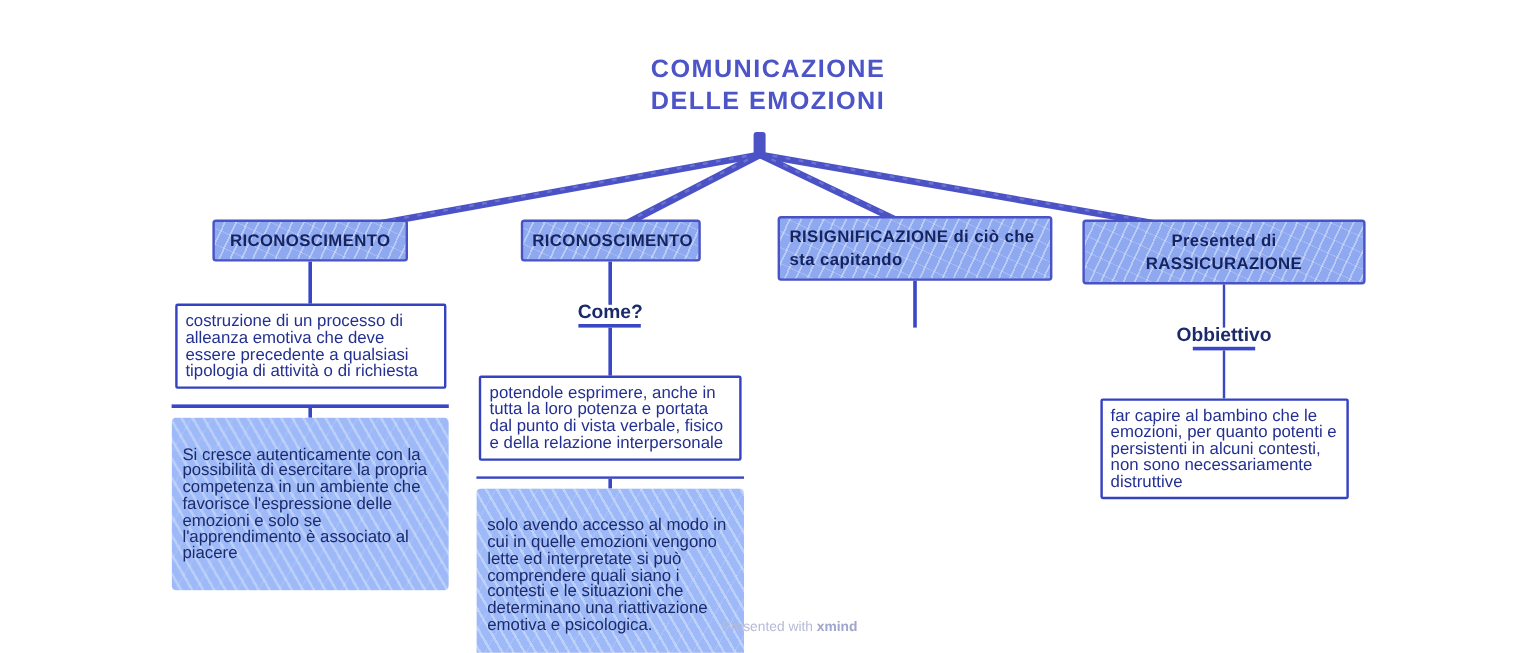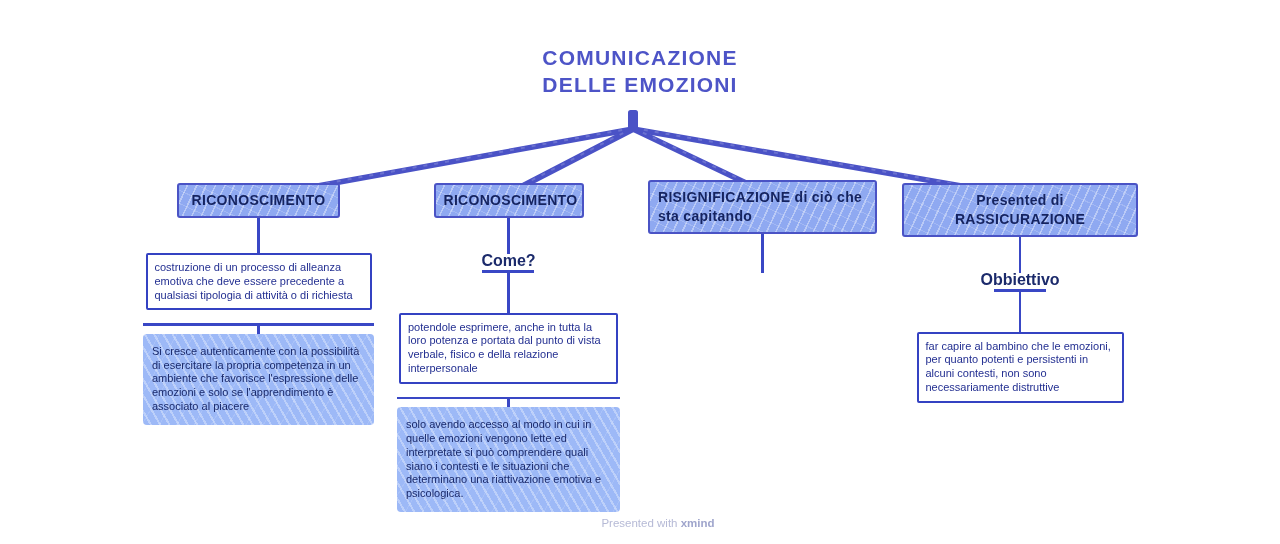--- a/index.html
+++ b/index.html
@@ -29,33 +29,33 @@
     letter-spacing:.3px;padding:6px 8px;text-align:center;
   }
   .topic.left{text-align:left;}
   .vline{width:2.5px;background:#3947c5}
   .sublabel{
     display:flex;flex-direction:column;align-items:center;
     color:#1b2a6b;font-size:16px;font-weight:bold;line-height:14px;justify-content:space-between;
   }
   .sublabel .underline{width:52px;height:2.5px;background:#3947c5;margin-top:2px}
   .note{
-    box-sizing:border-box;font-size:11px;line-height:13.8px;text-align:left;
+    box-sizing:border-box;font-size:14px;line-height:13.8px;text-align:left;
   }
   .note.plain{
     background:#ffffff;border:2px solid #3442c2;border-radius:2px;
     color:#232f91;padding:6px 7px;
   }
   .note.highlight{
     width:100%;border-radius:4px;
     background:
       repeating-linear-gradient(60deg, rgba(255,255,255,0) 0 6px, rgba(255,255,255,.33) 6px 8px),
       repeating-linear-gradient(120deg, rgba(255,255,255,0) 0 14px, rgba(255,255,255,.12) 14px 15px),
       #9db9f7;
-    color:#1b2a6b;padding:11px 9px;
+    color:#1b2a6b;padding:24px 9px;
   }
   .divider{
     width:100%;height:2.5px;background:#3947c5;margin:13px 0 8px;position:relative;
   }
   .divider::after{
     content:"";position:absolute;top:2.5px;left:50%;margin-left:-1.25px;
     width:2.5px;height:8px;background:#3947c5;
   }
   
   .footer{

